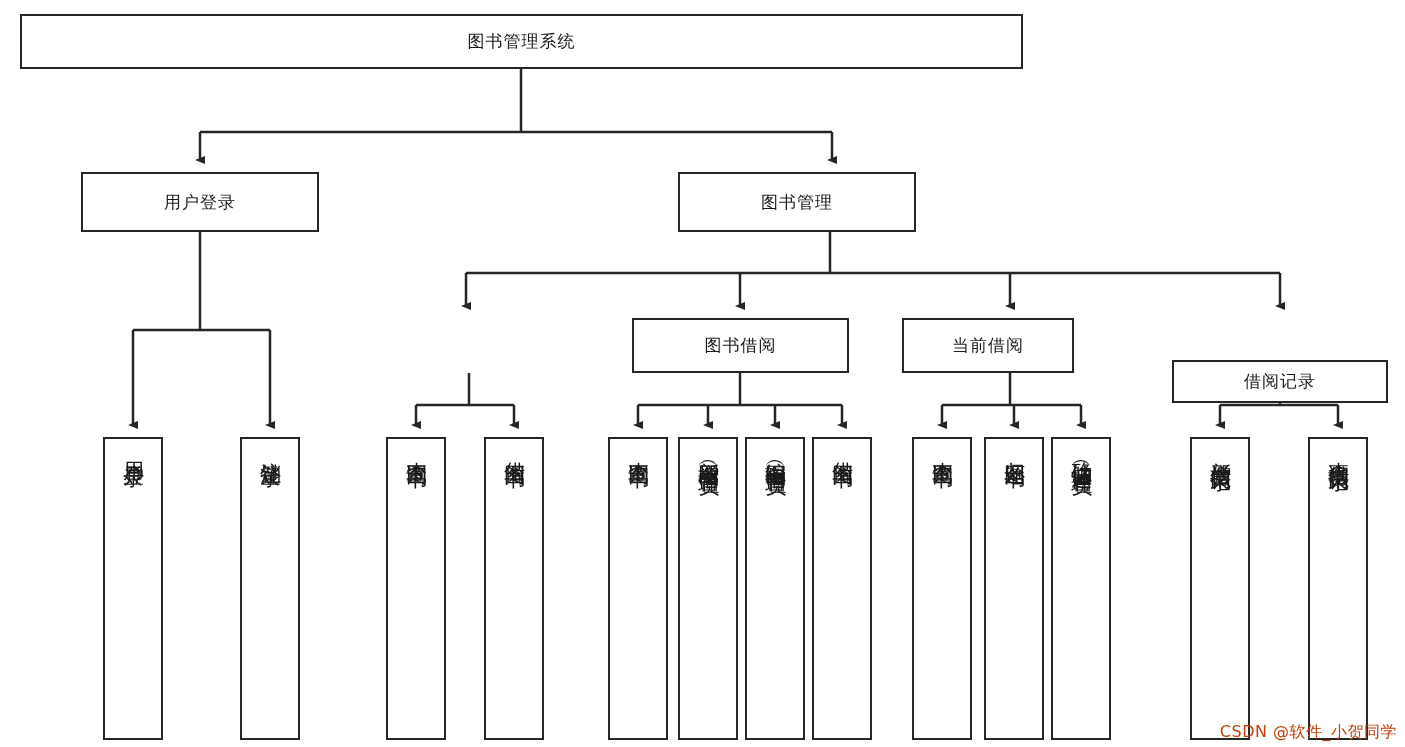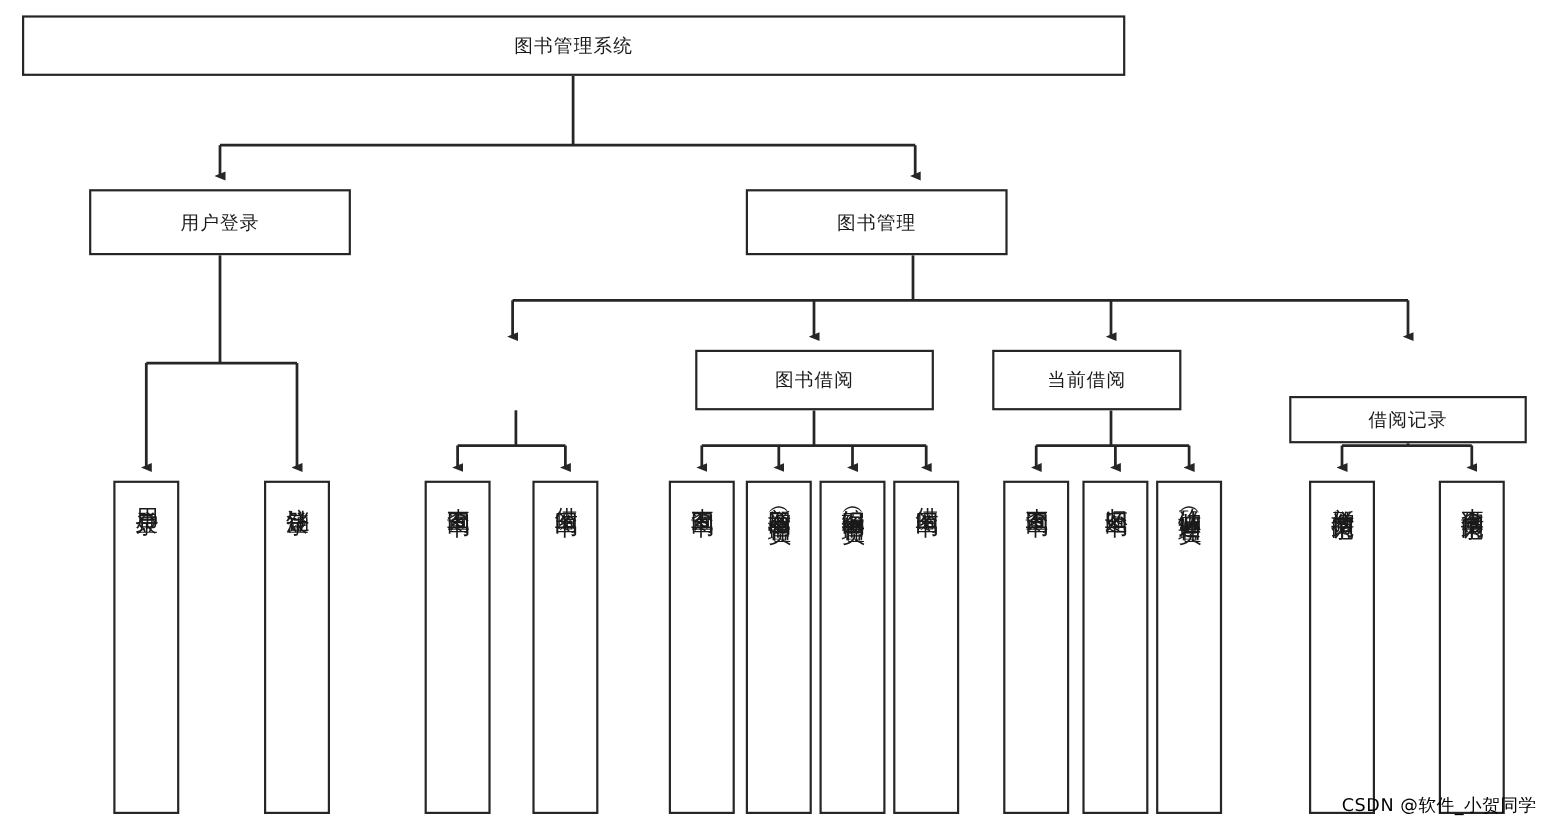--- a/index.html
+++ b/index.html
@@ -55,21 +55,21 @@
   }
   .node-label {
     display: block;
     white-space: nowrap;
   }
   #watermark {
     position: absolute;
     right: 8px;
     bottom: 4px;
     font-size: 16px;
-    color: #000000;
+    color: #c2410c;
     letter-spacing: 0.5px;
     white-space: nowrap;
     pointer-events: none;
   }
 </style>
 </head>
 <body>
 
 <div id="diagram-root">
 

